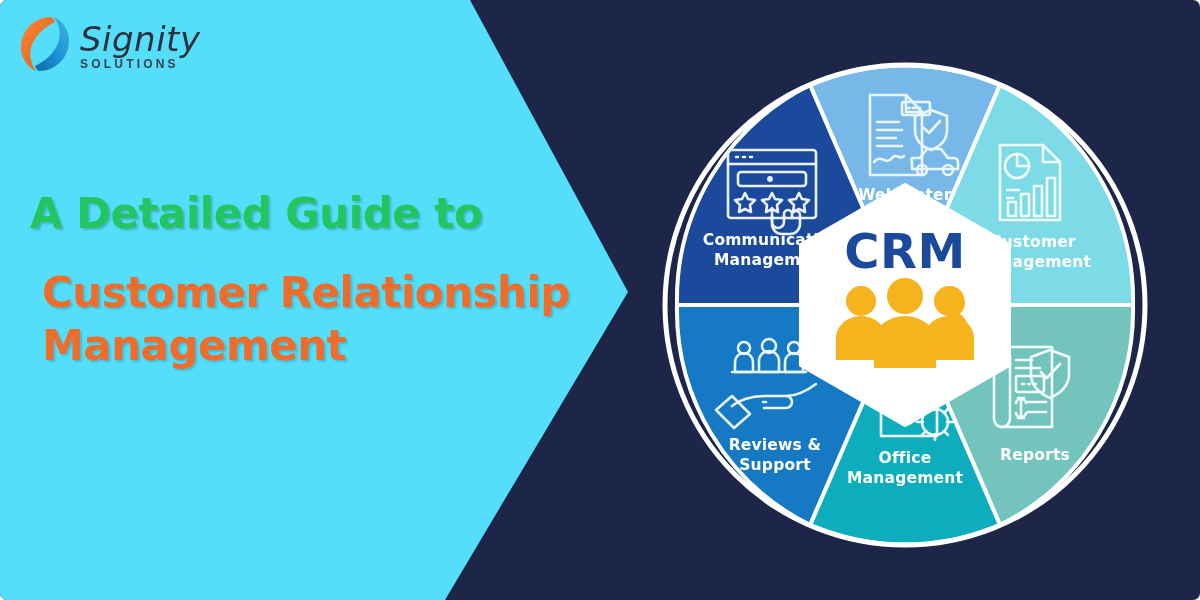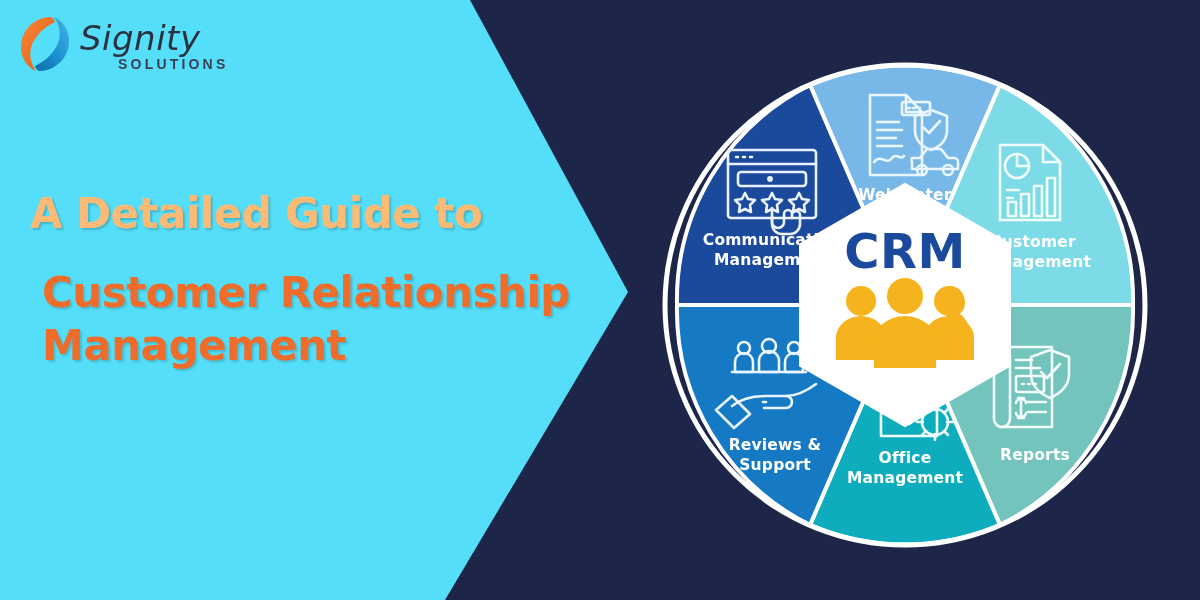--- a/index.html
+++ b/index.html
@@ -7,20 +7,21 @@
     padding: 0;
     background: #ffffff;
   }
   .stage {
     position: relative;
     width: 1200px;
     height: 600px;
     overflow: hidden;
     background: #1d2549;
     font-family: "Liberation Sans", sans-serif;
+    border-radius: 7px;
   }
 
   
   .cyan-panel {
     position: absolute;
     left: 0; top: 0;
     width: 660px; height: 600px;
     background: #54def9;
     clip-path: polygon(0 0, 470px 0, 628px 292px, 445px 600px, 0 600px);
     -webkit-clip-path: polygon(0 0, 470px 0, 628px 292px, 445px 600px, 0 600px);
@@ -46,26 +47,25 @@
   .logo-word {
     font-family: "DejaVu Sans", sans-serif;
     font-size: 34px;
     font-style: italic;
     font-weight: 400;
     color: #2c3140;
     letter-spacing: 0.5px;
   }
   .logo-sub {
     font-family: "Liberation Sans", sans-serif;
-    font-size: 14px;
+    font-size: 12px;
     font-weight: 700;
     color: #3b4150;
     letter-spacing: 3.2px;
     margin-top: 2px;
-    margin-left: 38px;
   }
 
   
   .headline {
     position: absolute;
     left: 30px;
     top: 190px;
     width: 580px;
   }
   .headline-line1 {
@@ -135,21 +135,21 @@
       <path d="M34 4 C20 4 6 16 5 32 C4 44 11 54 20 58 C13 48 12 36 19 26 C24 18 31 13 39 9 C38 6 36 4 34 4 Z" fill="url(#gOr)"></path>
       <path d="M24 58 C38 58 52 46 53 30 C54 18 47 8 38 4 C45 14 46 26 39 36 C34 44 27 49 19 53 C20 56 22 58 24 58 Z" fill="url(#gBl)"></path>
     </svg>
     <div class="logo-text-wrap">
       <div class="logo-word">Signity</div>
       <div class="logo-sub">SOLUTIONS</div>
     </div>
   </div>
 
   <div class="headline">
-    <h1 class="headline-line1" style="color: #fdba74;">A Detailed Guide to</h1>
+    <h1 class="headline-line1" style="color: #22c55e;">A Detailed Guide to</h1>
     <h2 class="headline-line2" style="color: rgb(239, 108, 42);">Customer Relationship Management</h2>
   </div>
 
   <div class="wheel">
     <svg viewBox="0 0 510 510">
       <g>
 
         <g>
           <path d="M255 255 L160 35 A240 240 0 0 1 350 35 Z" transform="translate(0,0)" fill="#77b8e8" stroke="#ffffff" stroke-width="4"></path>
           <g stroke="#eaf6ff" stroke-width="2.6" fill="none" stroke-linecap="round" stroke-linejoin="round">

